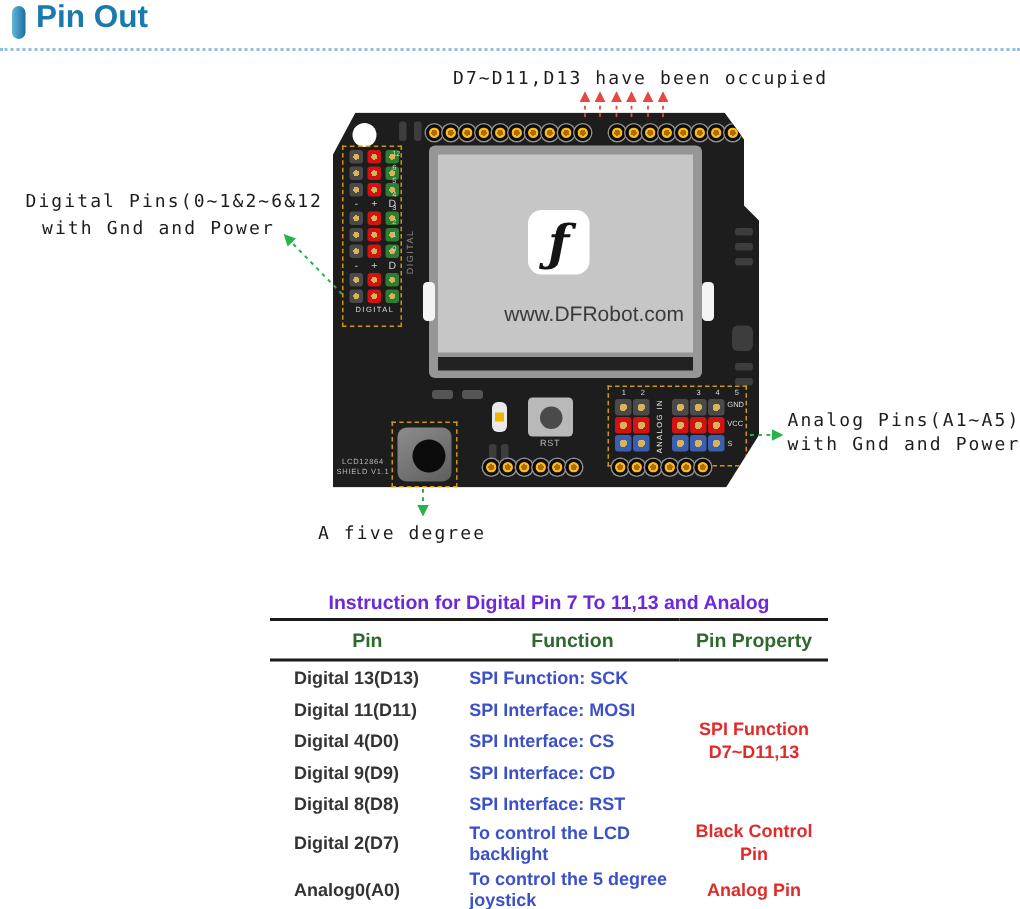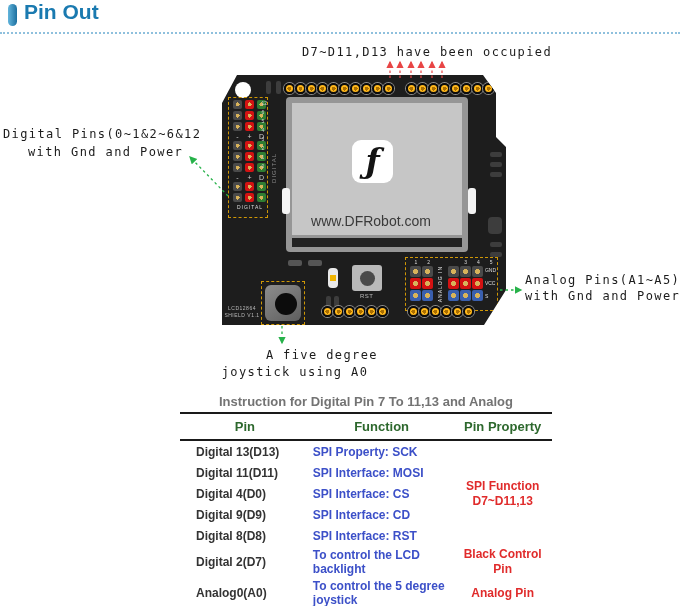--- a/index.html
+++ b/index.html
@@ -21,21 +21,21 @@
   .goldrow{position:absolute;display:flex;gap:0;}
   .gpin{width:7px;height:7px;border:2px solid #0c0c0c;border-radius:50%;
         background:radial-gradient(circle,#a96e00 0 2px,#ffb81c 2px);box-shadow:0 0 0 1px #909090;}
   .lcd{position:absolute;left:64px;top:22px;width:182px;height:155px;background:#969696;border-radius:4px;}
   .lcd-screen{position:absolute;left:6px;top:6px;width:170px;height:132px;background:#c6c6c6;}
   .lcd-strip{position:absolute;left:6px;top:141px;width:170px;height:9px;background:#222;}
   .lcd-tab{position:absolute;width:8px;height:26px;background:#f4f4f4;border-radius:3px;top:113px;}
   .logo{position:absolute;left:66px;top:43px;width:41px;height:43px;background:#fff;border-radius:9px;
         display:flex;align-items:center;justify-content:center;}
   .logo span{font-family:"DejaVu Serif",serif;font-style:italic;font-weight:bold;font-size:33px;color:#141414;}
-  .lcd-url{position:absolute;left:0;top:116px;width:170px;text-align:center;font-size:14px;color:#3a3a3a;}
+  .lcd-url{position:absolute;left:0;top:104px;width:170px;text-align:right;font-size:14px;color:#3a3a3a;}
   .dashed{position:absolute;border:1px dashed #cf9705;}
   .pinrow{display:flex;gap:3px;}
   .cpin{width:9px;height:9px;border-radius:2px;
         background:radial-gradient(circle,#d8b35a 0 2px,var(--c) 2px);}
   .apin{width:11px;height:11px;border-radius:2px;
         background:radial-gradient(circle,#d8b35a 0 2.5px,var(--c) 2.5px);}
   .c-gray{--c:#4a4a4a;} .c-red{--c:#d31212;} .c-green{--c:#2f7d32;} .c-blue{--c:#3a5fae;}
   .tinyw{font-size:6px;color:#ddd;letter-spacing:1px;}
   .vtext{position:absolute;writing-mode:vertical-rl;transform:rotate(180deg);font-size:6px;letter-spacing:1px;}
   .dig-lblrow{display:flex;gap:3px;height:10px;align-items:center;}
@@ -43,45 +43,44 @@
   .joy-body{position:absolute;left:3px;top:3px;width:36px;height:36px;border-radius:6px;
             background:linear-gradient(145deg,#8d8d8d,#5e5e5e);}
   .joy-knob{position:absolute;left:10px;top:8px;width:22px;height:22px;border-radius:50%;background:#0c0c0c;}
   .rst-btn{position:absolute;left:130px;top:190px;width:30px;height:26px;background:#b9b9b9;border-radius:3px;}
   .rst-btn i{position:absolute;left:8px;top:6px;width:15px;height:15px;border-radius:50%;background:#4a4a4a;}
   .led{position:absolute;left:106px;top:193px;width:10px;height:20px;background:#e9e9e9;border-radius:4px;}
   .led i{position:absolute;left:2px;top:7px;width:6px;height:6px;background:#f0b400;}
   .boardtext{position:absolute;color:#b9b9b9;font-size:6px;line-height:7px;letter-spacing:0.5px;}
   
   .tblwrap{position:absolute;left:180px;top:394px;width:372px;}
-  .tbl-title{font-size:13px;font-weight:bold;color:#737373;text-align:center;margin-bottom:3px;}
+  .tbl-title{font-size:13px;font-weight:bold;color:#6d28d9;text-align:center;margin-bottom:3px;}
   table{border-collapse:collapse;width:372px;border-top:2px solid #1a1a1a;border-bottom:2px solid #1a1a1a;}
   thead th{color:#2d682d;font-size:13px;font-weight:bold;height:23px;border-bottom:2px solid #1a1a1a;}
   td{height:19px;font-size:12px;font-weight:bold;vertical-align:middle;}
   td.pin{color:#333;padding-left:16px;width:118px;}
   td.fn{color:#3c50c8;width:150px;padding-left:3px;}
   td.prop{color:#e02b2b;text-align:center;width:101px;line-height:15px;}
   svg.overlay{position:absolute;left:0;top:0;pointer-events:none;}
 </style>
 </head>
 <body>
 
 <div id="stage">
 
   <div class="hdr-pill"></div>
   <div class="hdr-title">Pin Out</div>
   <div class="hdr-rule"></div>
 
   <div class="note" style="left:302px;top:44px;">D7~D11,D13 have been occupied</div>
-  <div class="note" style="left:3px;top:126px;">Digital Pins(0~1&amp;2~6&amp;12</div>
+  <div class="note" style="left:17px;top:126px;">Digital Pins(0~1&amp;2~6&amp;12</div>
   <div class="note" style="left:28px;top:144px;">with Gnd and Power</div>
   <div class="note" style="left:525px;top:272px;">Analog Pins(A1~A5)</div>
   <div class="note" style="left:525px;top:288px;">with Gnd and Power</div>
-  <div class="note" style="left:212px;top:347px;width:166px;text-align:right;">A five degree</div>
-  <div class="note" style="left:212px;top:364px;width:166px;text-align:center;">joystick using A0</div>
+  <div class="note" style="left:212px;top:347px;width:166px;text-align:left;">A five degree</div>
 
   <div class="board">
     <div class="hole"></div>
     <div class="slot" style="left:44px;top:6px;width:5px;height:13px;"></div>
     <div class="slot" style="left:54px;top:6px;width:5px;height:13px;"></div>
 
     <div class="goldrow" style="left:62px;top:8px;">
       <span class="gpin"></span>
     <span class="gpin"></span>
         <span class="gpin"></span>
@@ -306,21 +305,21 @@
       <thead>
         <tr>
           <th>Pin</th>
           <th>Function</th>
           <th>Pin Property</th>
         </tr>
       </thead>
       <tbody>
         <tr>
           <td class="pin">Digital 13(D13)</td>
-          <td class="fn">SPI Property: SCK</td>
+          <td class="fn">SPI Function: SCK</td>
           <td class="prop" rowspan="5">
             <div>SPI Function</div>
             <div>D7~D11,13</div>
           </td>
         </tr>
         <tr>
           <td class="pin">Digital 11(D11)</td>
           <td class="fn">SPI Interface: MOSI</td>
         </tr>
         <tr>

